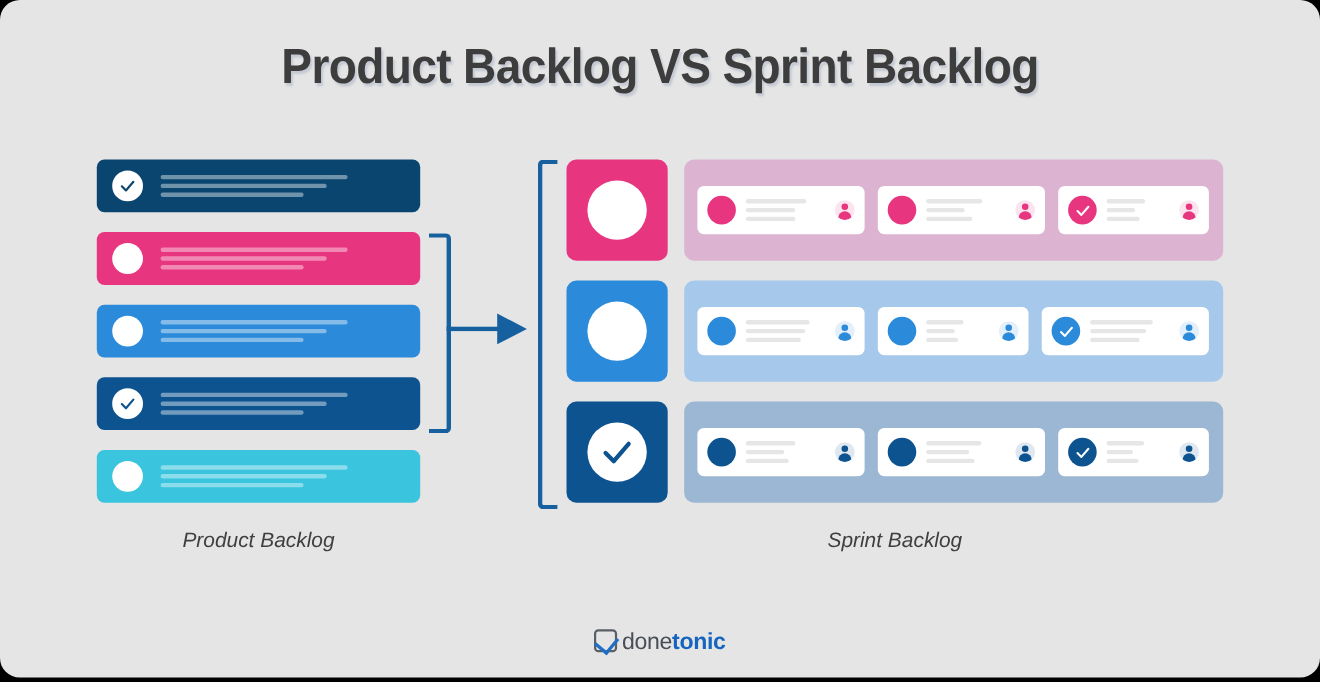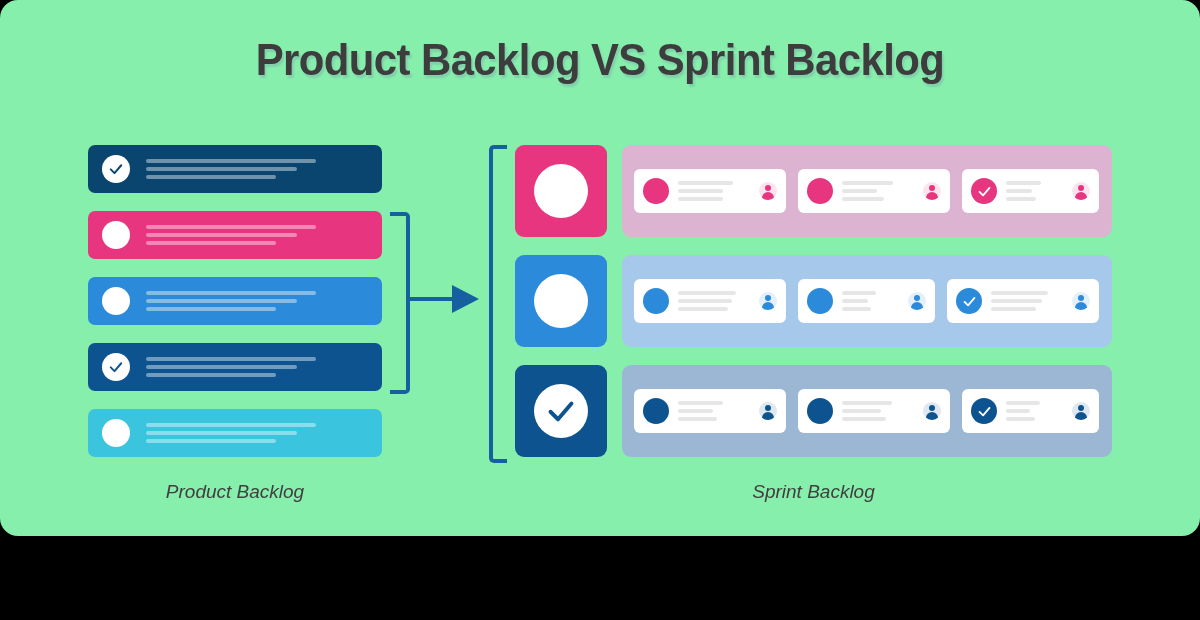--- a/index.html
+++ b/index.html
@@ -1,19 +1,19 @@
 <!DOCTYPE html>
 <html><head>
 <meta charset="utf-8">
 <style>
   html,body{margin:0;padding:0;background:#000;}
   body{width:1200px;height:620px;overflow:hidden;
        font-family:"Liberation Sans","DejaVu Sans",sans-serif;}
 
-  .canvas{position:relative;width:1200px;height:536px;background:#86efac;
+  .canvas{position:relative;width:1200px;height:616px;background:#e5e5e5;
           border-radius:18px;box-sizing:border-box;overflow:hidden;}
 
   
   .title{position:absolute;top:34px;left:0;width:1200px;text-align:center;
          font-size:45px;font-weight:bold;color:#3d3d3d;letter-spacing:-0.6px;
          font-family:"Liberation Sans Narrow","Liberation Sans",sans-serif;
          transform:scaleX(0.93);transform-origin:50% 50%;
          text-shadow:2px 3px 2px rgba(120,135,170,0.30);}
 
   
@@ -283,14 +283,17 @@
               <span class="body" style="background:#0d5390"></span>
             </div>
           </div>
         </div>
       </div>
     </div>
 
   <div class="cap" style="left:515px;top:481px;width:597px;">Sprint Backlog</div>
   <div class="cap" style="left:88px;top:481px;width:294px;">Product Backlog</div>
 
+  <div class="logo">
+    <span class="lbox"></span><span class="done">done</span><span class="tonic">tonic</span>
+  </div>
 
 </div>
 
 </body></html>

